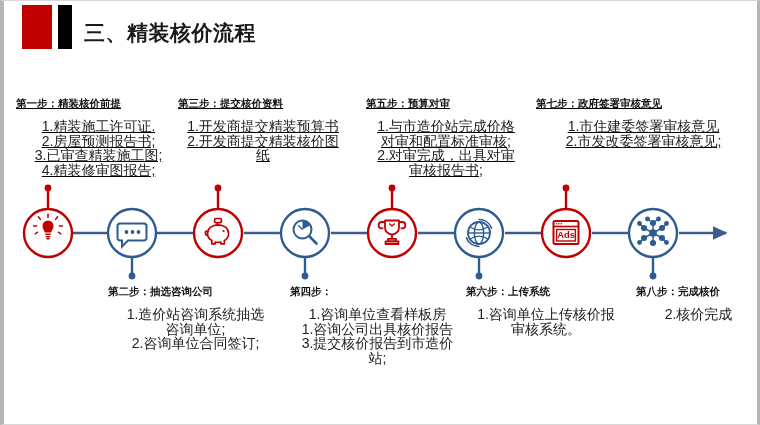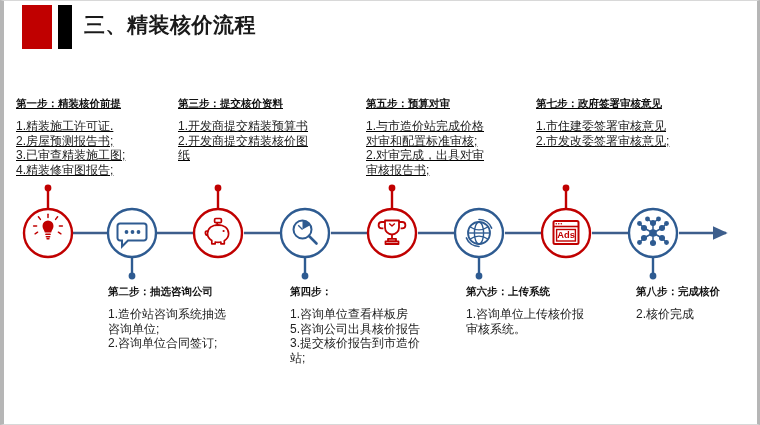--- a/index.html
+++ b/index.html
@@ -22,33 +22,33 @@
   
   .hdr-red {
     position: absolute; left: 18px; top: 4px;
     width: 30px; height: 44px; background: #c00000;
   }
   .hdr-black {
     position: absolute; left: 54px; top: 4px;
     width: 14px; height: 44px; background: #000000;
   }
   .hdr-title {
-    position: absolute; left: 80px; top: 10px;
+    position: absolute; left: 80px; top: 18px;
     font-size: 21px; font-weight: bold; color: #1a1a1a;
     letter-spacing: 0.5px; white-space: nowrap;
   }
 
   
   .step-block { position: absolute; }
   .step-title {
     font-size: 10.5px; font-weight: bold; color: #111111;
     white-space: nowrap; margin-bottom: 8px;
   }
   .step-line {
-    font-size: 12px; color: #222222; line-height: 14.5px;
+    font-size: 14px; color: #222222; line-height: 14.5px; text-align: center;
   }
 
   .top-block  { top: 96px; text-decoration: underline; }
   .bot-block  { top: 284px; }
 
   .sb1 { left: 12px;  width: 165px; }
   .sb3 { left: 174px; width: 170px; }
   .sb5 { left: 362px; width: 160px; }
   .sb7 { left: 532px; width: 215px; }
 
@@ -102,21 +102,21 @@
   <div class="step-block bot-block sb2">
     <div class="step-title">第二步：抽选咨询公司</div>
     <div class="step-line">1.造价站咨询系统抽选</div>
     <div class="step-line">咨询单位;</div>
     <div class="step-line">2.咨询单位合同签订;</div>
   </div>
 
   <div class="step-block bot-block sb4">
     <div class="step-title">第四步：</div>
     <div class="step-line">1.咨询单位查看样板房</div>
-    <div class="step-line">5.咨询公司出具核价报告</div>
+    <div class="step-line">1.咨询公司出具核价报告</div>
     <div class="step-line">3.提交核价报告到市造价</div>
     <div class="step-line">站;</div>
   </div>
 
   <div class="step-block bot-block sb6">
     <div class="step-title">第六步：上传系统</div>
     <div class="step-line">1.咨询单位上传核价报</div>
     <div class="step-line">审核系统。</div>
   </div>
 

